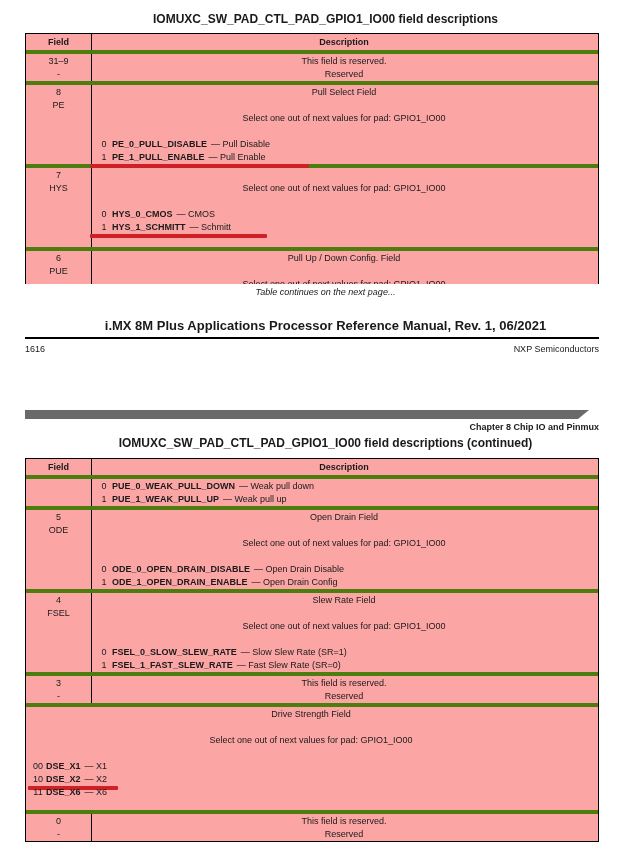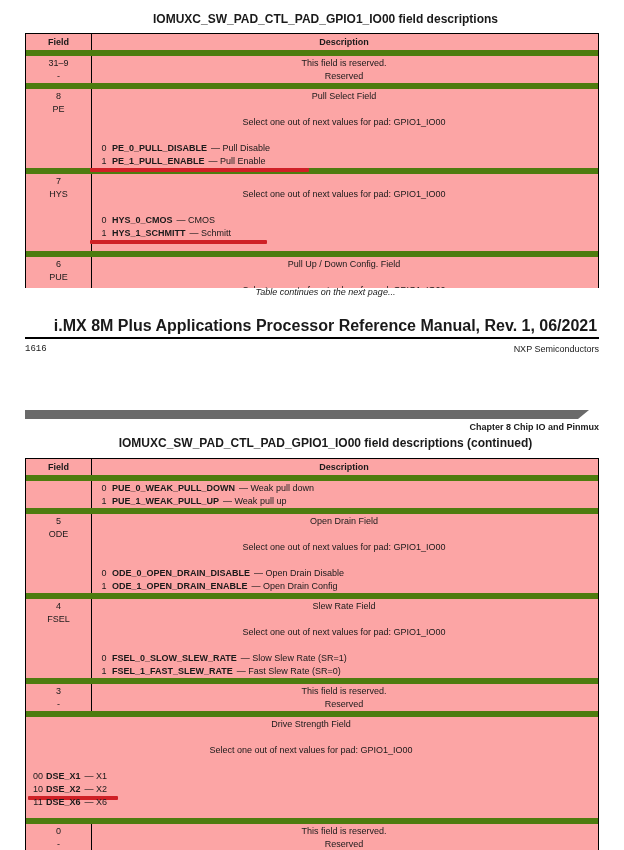--- a/index.html
+++ b/index.html
@@ -14,21 +14,21 @@
   .abs { position:absolute; }
 
   .tbl-title { position:absolute; font-weight:bold; font-size:12px; }
   .t1 { top:13px; }
   .t2 { top:437px; }
 
   .tbl { position:absolute; left:25px; width:574px; border:1.5px solid #000; background:#fca5a5; }
   .tbl1 { top:33px; border-bottom:none; }
   .tbl2 { top:458px; }
 
-  .trow { display:flex; border-top:6px solid #4d7c0f; align-items:stretch; }
+  .trow { display:flex; border-top:4px solid #4d7c0f; align-items:stretch; }
   .thead { border-top:none; min-height:16px; font-weight:bold; }
   .tf { width:66px; flex:none; border-right:1px solid #000; text-align:center; padding-top:1px; }
   .td { flex:1; padding:1px 6px 0 4px;text-align:center; }
   .thead .tf, .thead .td { padding-top:2px; text-align:center; }
 
   .r-h31 { min-height:31px; }
   .r-h79 { min-height:79px; }
   .r-h83 { min-height:83px; }
   .r-h37 { min-height:37px; max-height:37px; overflow:hidden; }
   .r-h81 { min-height:81px; }
@@ -41,23 +41,23 @@
   .ov { width:16px; flex:none; }
   .on { font-weight:bold; margin-right:4px; white-space:nowrap; }
   .od { white-space:nowrap; }
 
   .red-ul { position:absolute; bottom:-4px; height:4px; background:var(--red); border-radius:1px; }
   .ul-pe  { left:-6px; width:219px; }
   .ul-hys { left:-6px; width:177px; }
   .ul-dse { left:-2px; width:90px; }
 
   .continues { top:286px; font-style:italic; }
-  .man-title { top:319px; font-weight:bold; font-size:16px; }
+  .man-title { top:319px; font-weight:bold; font-size:13px; }
   .foot-rule { top:337px; left:25px; width:574px; height:1.5px; background:#000; }
-  .foot-left { top:343px; left:25px;font-family:Liberation Mono, monospace; }
+  .foot-left { top:343px; left:25px; }
   .foot-right{ top:343px; left:0; right:25px; text-align:right; }
 
   .hdr-bar { top:410px; left:25px; width:564px; height:9px; background:var(--bar);
              clip-path: polygon(0 0, 100% 0, calc(100% - 11px) 100%, 0 100%); }
   .chapter { top:421px; left:0; right:25px; text-align:right; font-weight:bold; }
 </style>
 </head>
 <body>
 
 <div class="doc">

